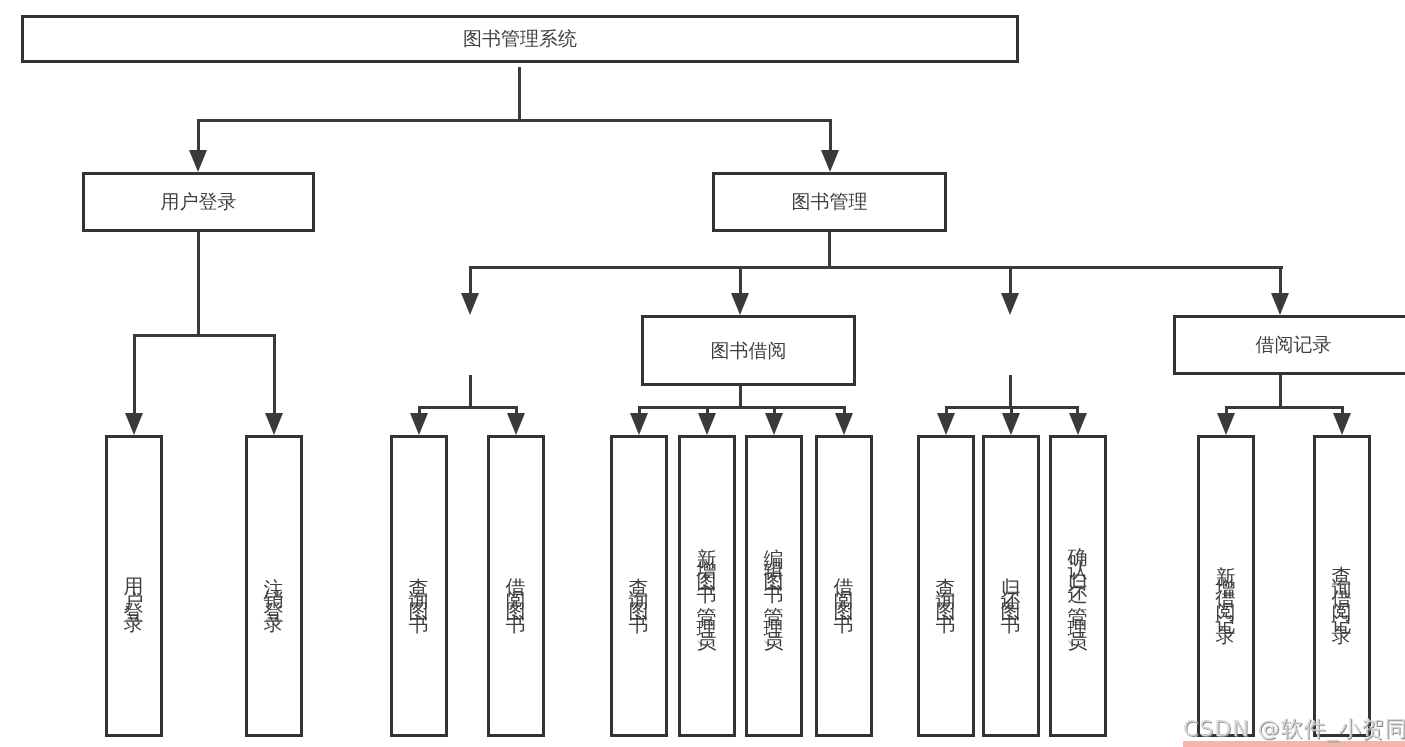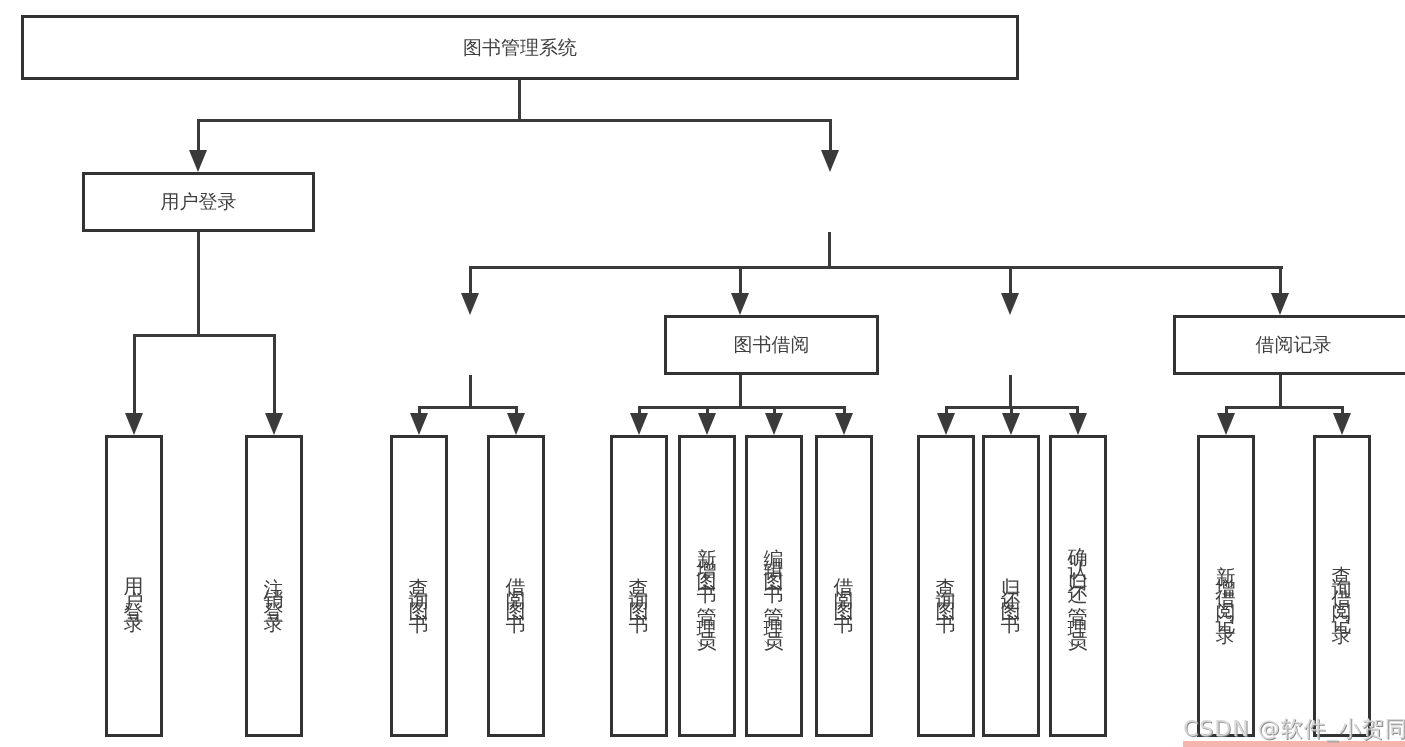--- a/index.html
+++ b/index.html
@@ -45,50 +45,51 @@
   .bottom-strip{
     position:absolute;left:1183px;top:741px;width:222px;height:6px;
     background:var(--bottom-strip);z-index:4;
   }
 </style>
 </head>
 <body>
 
 <div class="stage">
 
-  <div class="box" style="left:21px;top:15px;width:998px;height:65px;font-family:Liberation Serif, serif;">图书管理系统</div>
+  <div class="box" style="left:21px;top:15px;width:998px;height:48px;font-family:Liberation Serif, serif;">图书管理系统</div>
 
   <i class="vl" style="left:518px;top:67px;height:53px;"></i>
   <i class="hl" style="left:197px;top:119px;width:635px;"></i>
   <i class="vl" style="left:197px;top:119px;height:39px;"></i>
   <i class="vl" style="left:829px;top:119px;height:39px;"></i>
   <i class="ar" style="left:189px;top:150px;"></i>
   <i class="ar" style="left:821px;top:150px;"></i>
 
   <div class="box" style="left:82px;top:172px;width:233px;height:60px;">用户登录</div>
+  <div class="box" style="left:712px;top:172px;width:235px;height:60px;">图书管理</div>
 
   <i class="vl" style="left:197px;top:232px;height:104px;"></i>
   <i class="hl" style="left:133px;top:334px;width:143px;"></i>
   <i class="vl" style="left:133px;top:334px;height:81px;"></i>
   <i class="vl" style="left:273px;top:334px;height:81px;"></i>
   <i class="ar" style="left:125px;top:413px;"></i>
   <i class="ar" style="left:265px;top:413px;"></i>
 
   <i class="vl" style="left:828px;top:232px;height:37px;"></i>
   <i class="hl" style="left:469px;top:266px;width:814px;"></i>
   <i class="vl" style="left:469px;top:266px;height:30px;"></i>
   <i class="vl" style="left:739px;top:266px;height:30px;"></i>
   <i class="vl" style="left:1009px;top:266px;height:30px;"></i>
   <i class="vl" style="left:1279px;top:266px;height:30px;"></i>
   <i class="ar" style="left:461px;top:293px;"></i>
   <i class="ar" style="left:731px;top:293px;"></i>
   <i class="ar" style="left:1001px;top:293px;"></i>
   <i class="ar" style="left:1271px;top:293px;"></i>
 
-  <div class="box" style="left:664px;top:315px;width:215px;height:60px;">图书借阅</div>
+  <div class="box" style="left:641px;top:315px;width:215px;height:71px;">图书借阅</div>
   <div class="box" style="left:1173px;top:315px;width:241px;height:60px;font-family:Liberation Mono, monospace;">借阅记录</div>
 
   <i class="vl" style="left:469px;top:375px;height:33px;"></i>
   <i class="hl" style="left:418px;top:406px;width:100px;"></i>
   <i class="vl" style="left:418px;top:406px;height:10px;"></i>
   <i class="vl" style="left:515px;top:406px;height:10px;"></i>
   <i class="ar" style="left:410px;top:413px;"></i>
   <i class="ar" style="left:507px;top:413px;"></i>
 
   <i class="vl" style="left:739px;top:375px;height:33px;"></i>

